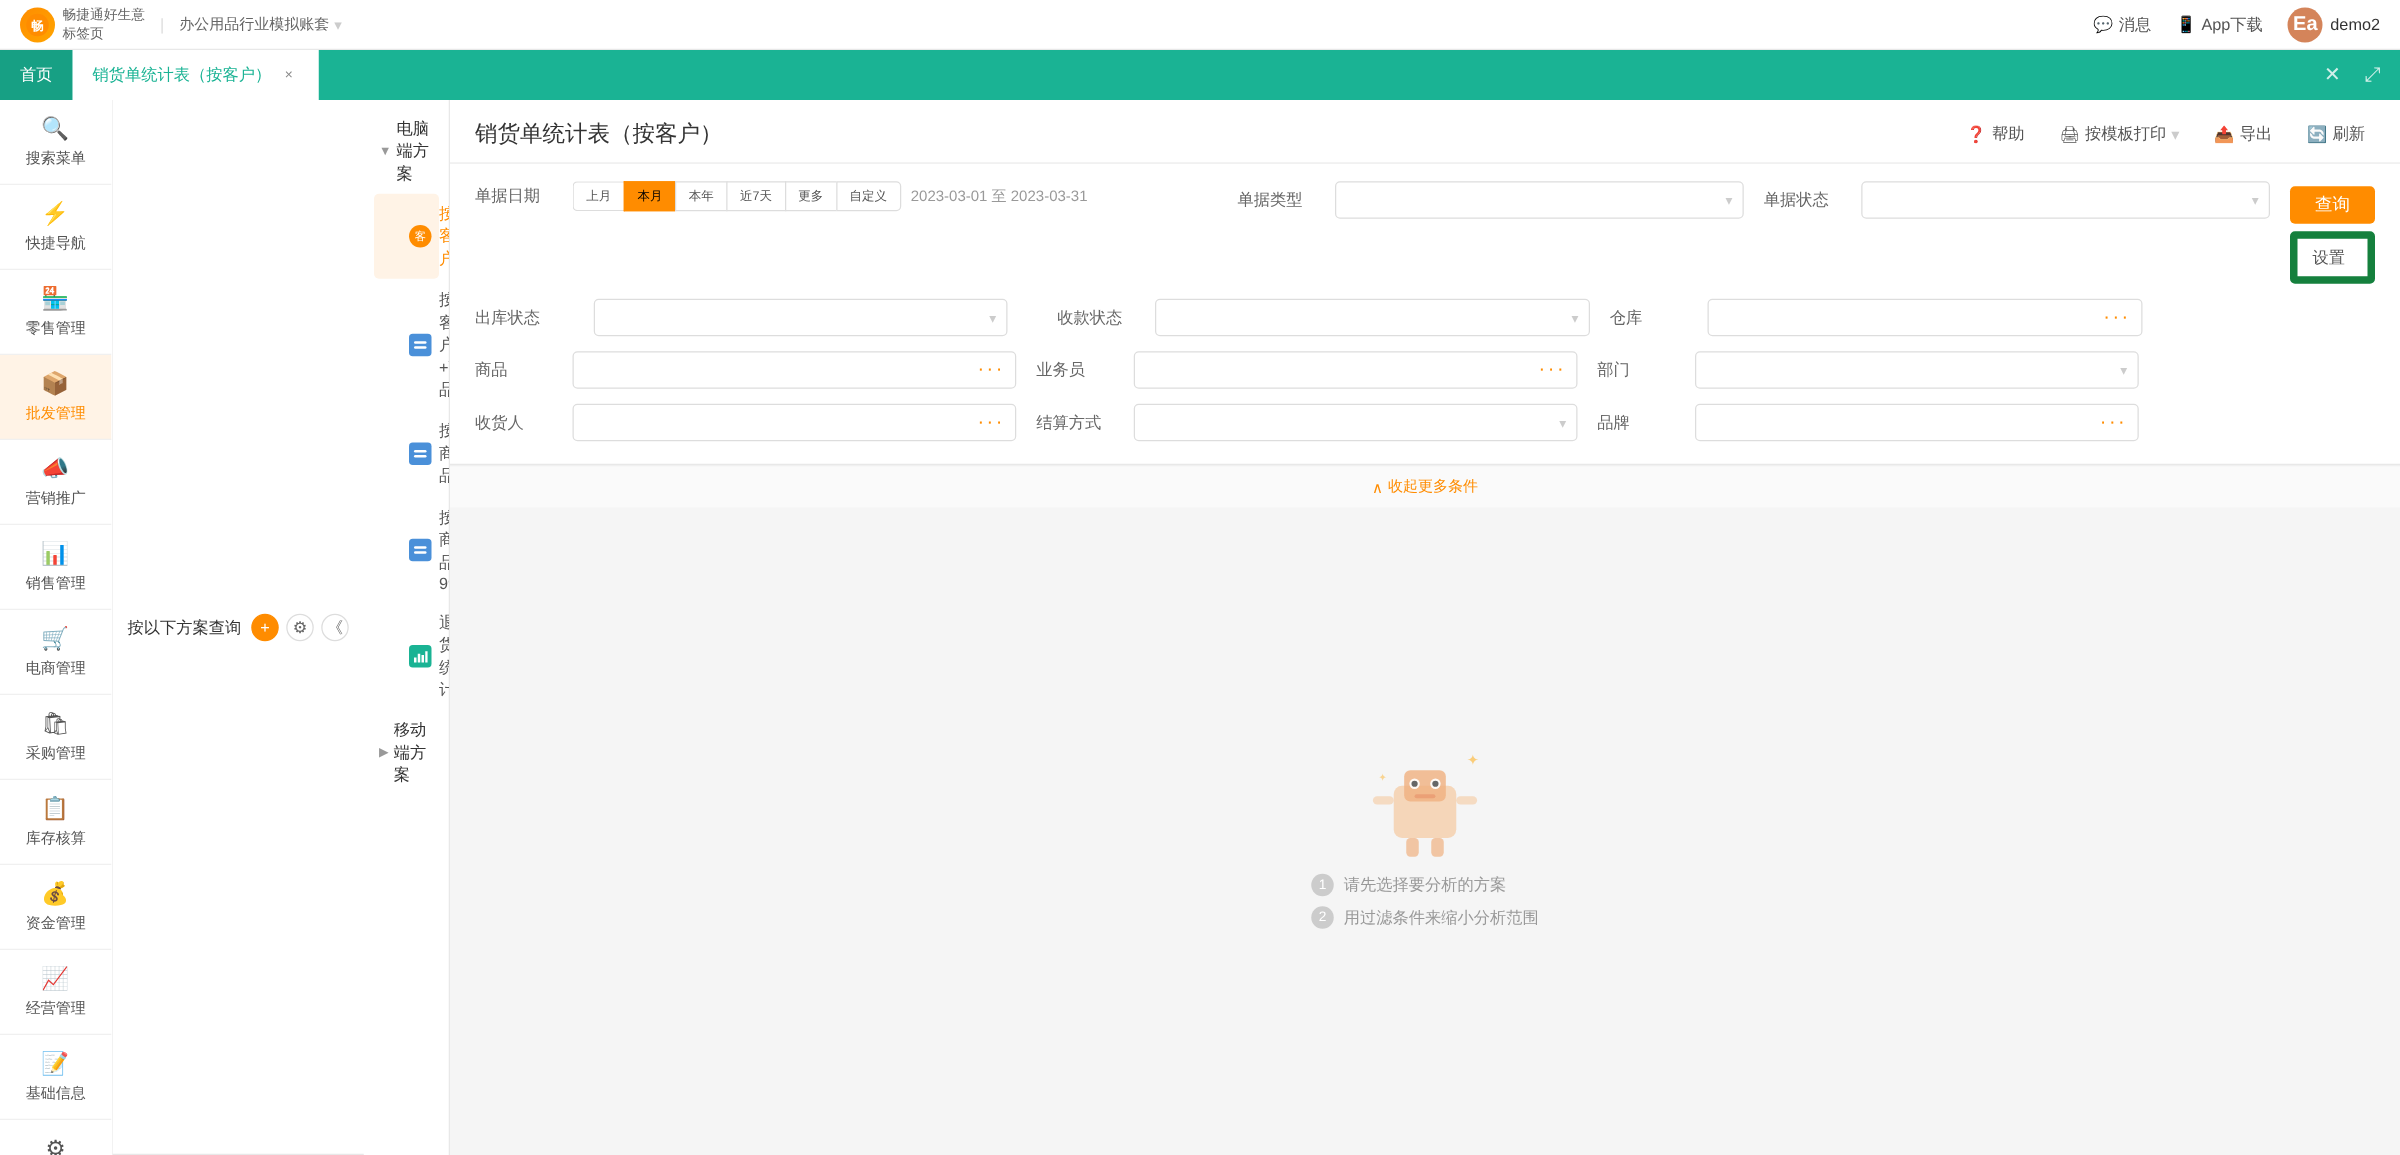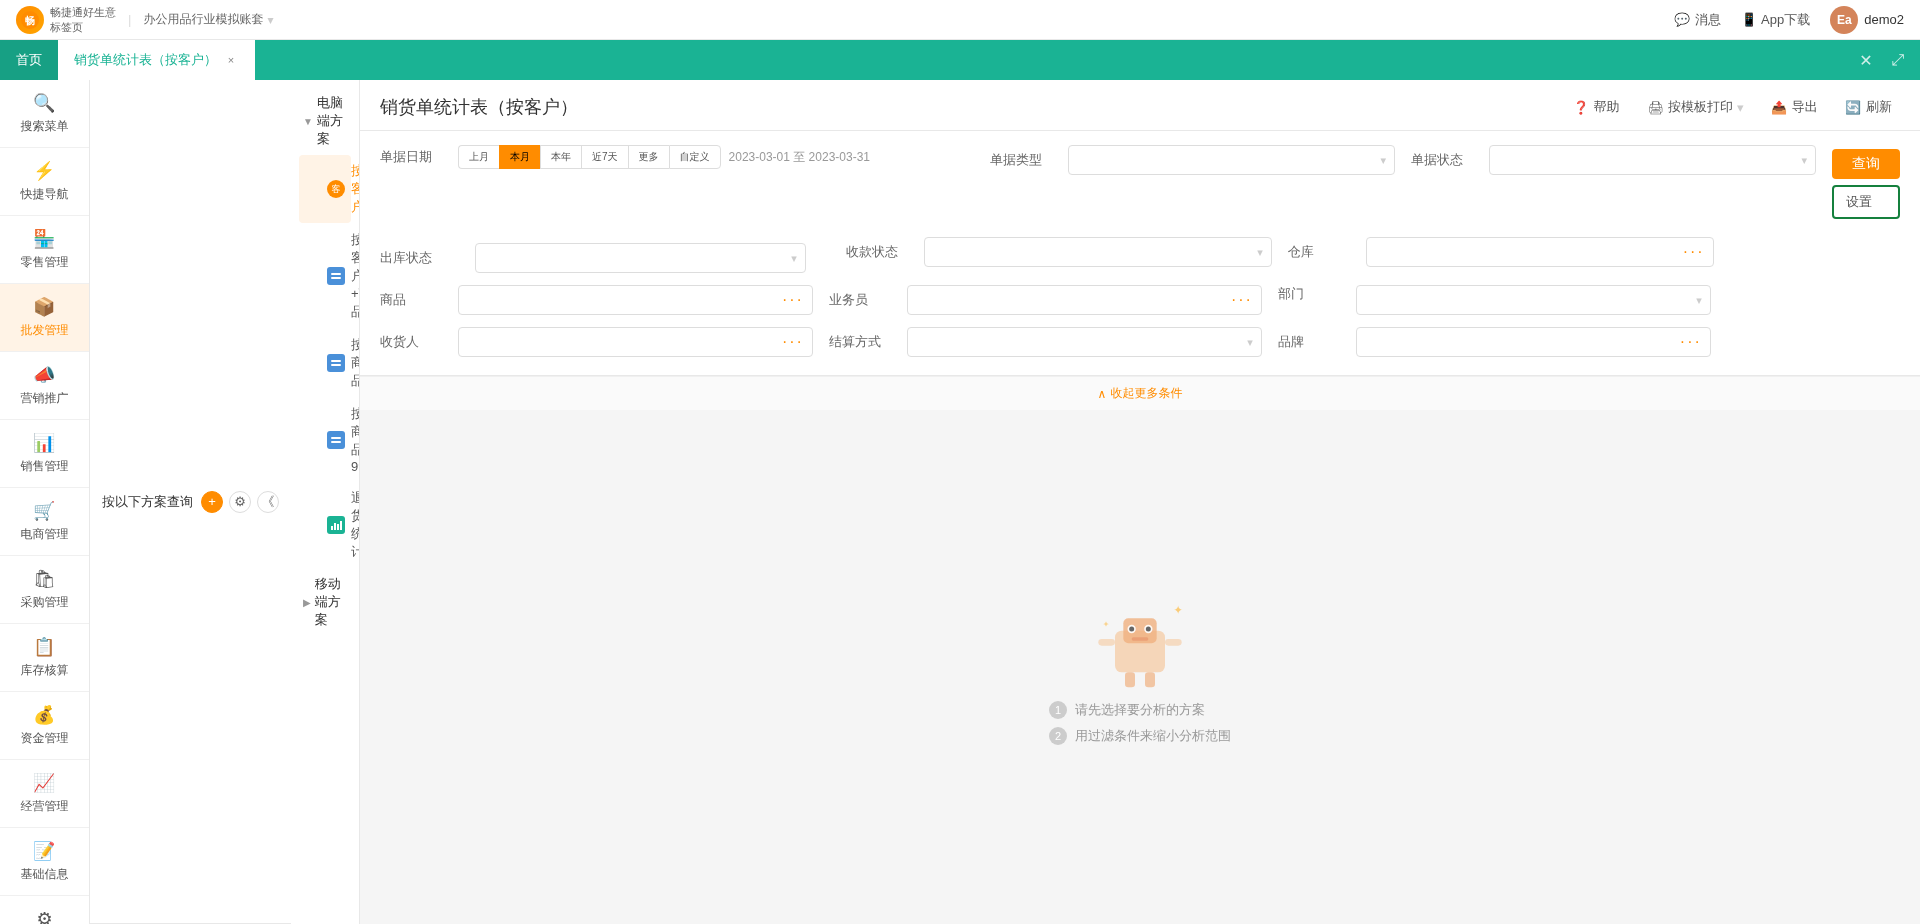--- a/index.html
+++ b/index.html
@@ -67,21 +67,21 @@
     }
     .user-avatar {
       width: 28px;
       height: 28px;
       background: #d4845a;
       border-radius: 50%;
       display: flex;
       align-items: center;
       justify-content: center;
       color: white;
-      font-size: 12px;
+      font-size: 16px;
       font-weight: bold;
       overflow: hidden;
     }
     .user-info {
       display: flex;
       align-items: center;
       gap: 6px;
       cursor: pointer;
     }
 
@@ -334,21 +334,21 @@
     }
     .action-btn.primary {
       background: #ff8c00;
       color: white;
       border: none;
       padding: 6px 20px;
       border-radius: 4px;
       font-size: 14px;
     }
     .action-btn.settings {
-      border: 2px solid #15803d;
+      border: 6px solid #15803d;
       background: #fff;
       color: #555;
       padding: 6px 12px;
     }
 
     
     .filter-area {
       background: #fff;
       padding: 14px 20px;
       border-bottom: 1px solid #e8e8e8;
@@ -719,21 +719,21 @@
             <button class="action-btn primary">
               <span>查询</span>
             </button>
             <button class="action-btn settings">
               <span>设置</span>
             </button>
           </div>
         </div>
 
         <div style="display:flex; gap:16px; align-items:center; margin-bottom: 12px;">
-          <div style="display:flex; align-items:center; gap:25px; flex:1;margin-top:12px;">
+          <div style="display:flex; align-items:center; gap:25px; flex:1;">
             <span class="filter-label">出库状态</span>
             <div class="select-control">
               <span></span>
               <span class="arrow">▾</span>
             </div>
           </div>
           <div style="display:flex; align-items:center; gap:8px; flex:1;margin-left:24px;">
             <span class="filter-label">收款状态</span>
             <div class="select-control">
               <span></span>
@@ -758,21 +758,21 @@
               <span class="dots">···</span>
             </div>
           </div>
           <div style="display:flex; align-items:center; gap:8px; flex:1;">
             <span class="filter-label">业务员</span>
             <div class="select-control">
               <span></span>
               <span class="dots">···</span>
             </div>
           </div>
-          <div style="display:flex; align-items:flex-start; gap:8px; flex:1;">
+          <div style="display:flex; align-items:center; gap:8px; flex:1;">
             <span class="filter-label">部门</span>
             <div class="select-control">
               <span></span>
               <span class="arrow">▾</span>
             </div>
           </div>
           <div style="flex:0.4;"></div>
         </div>
 
         <div style="display:flex; gap:16px; align-items:center; margin-bottom: 4px;">

